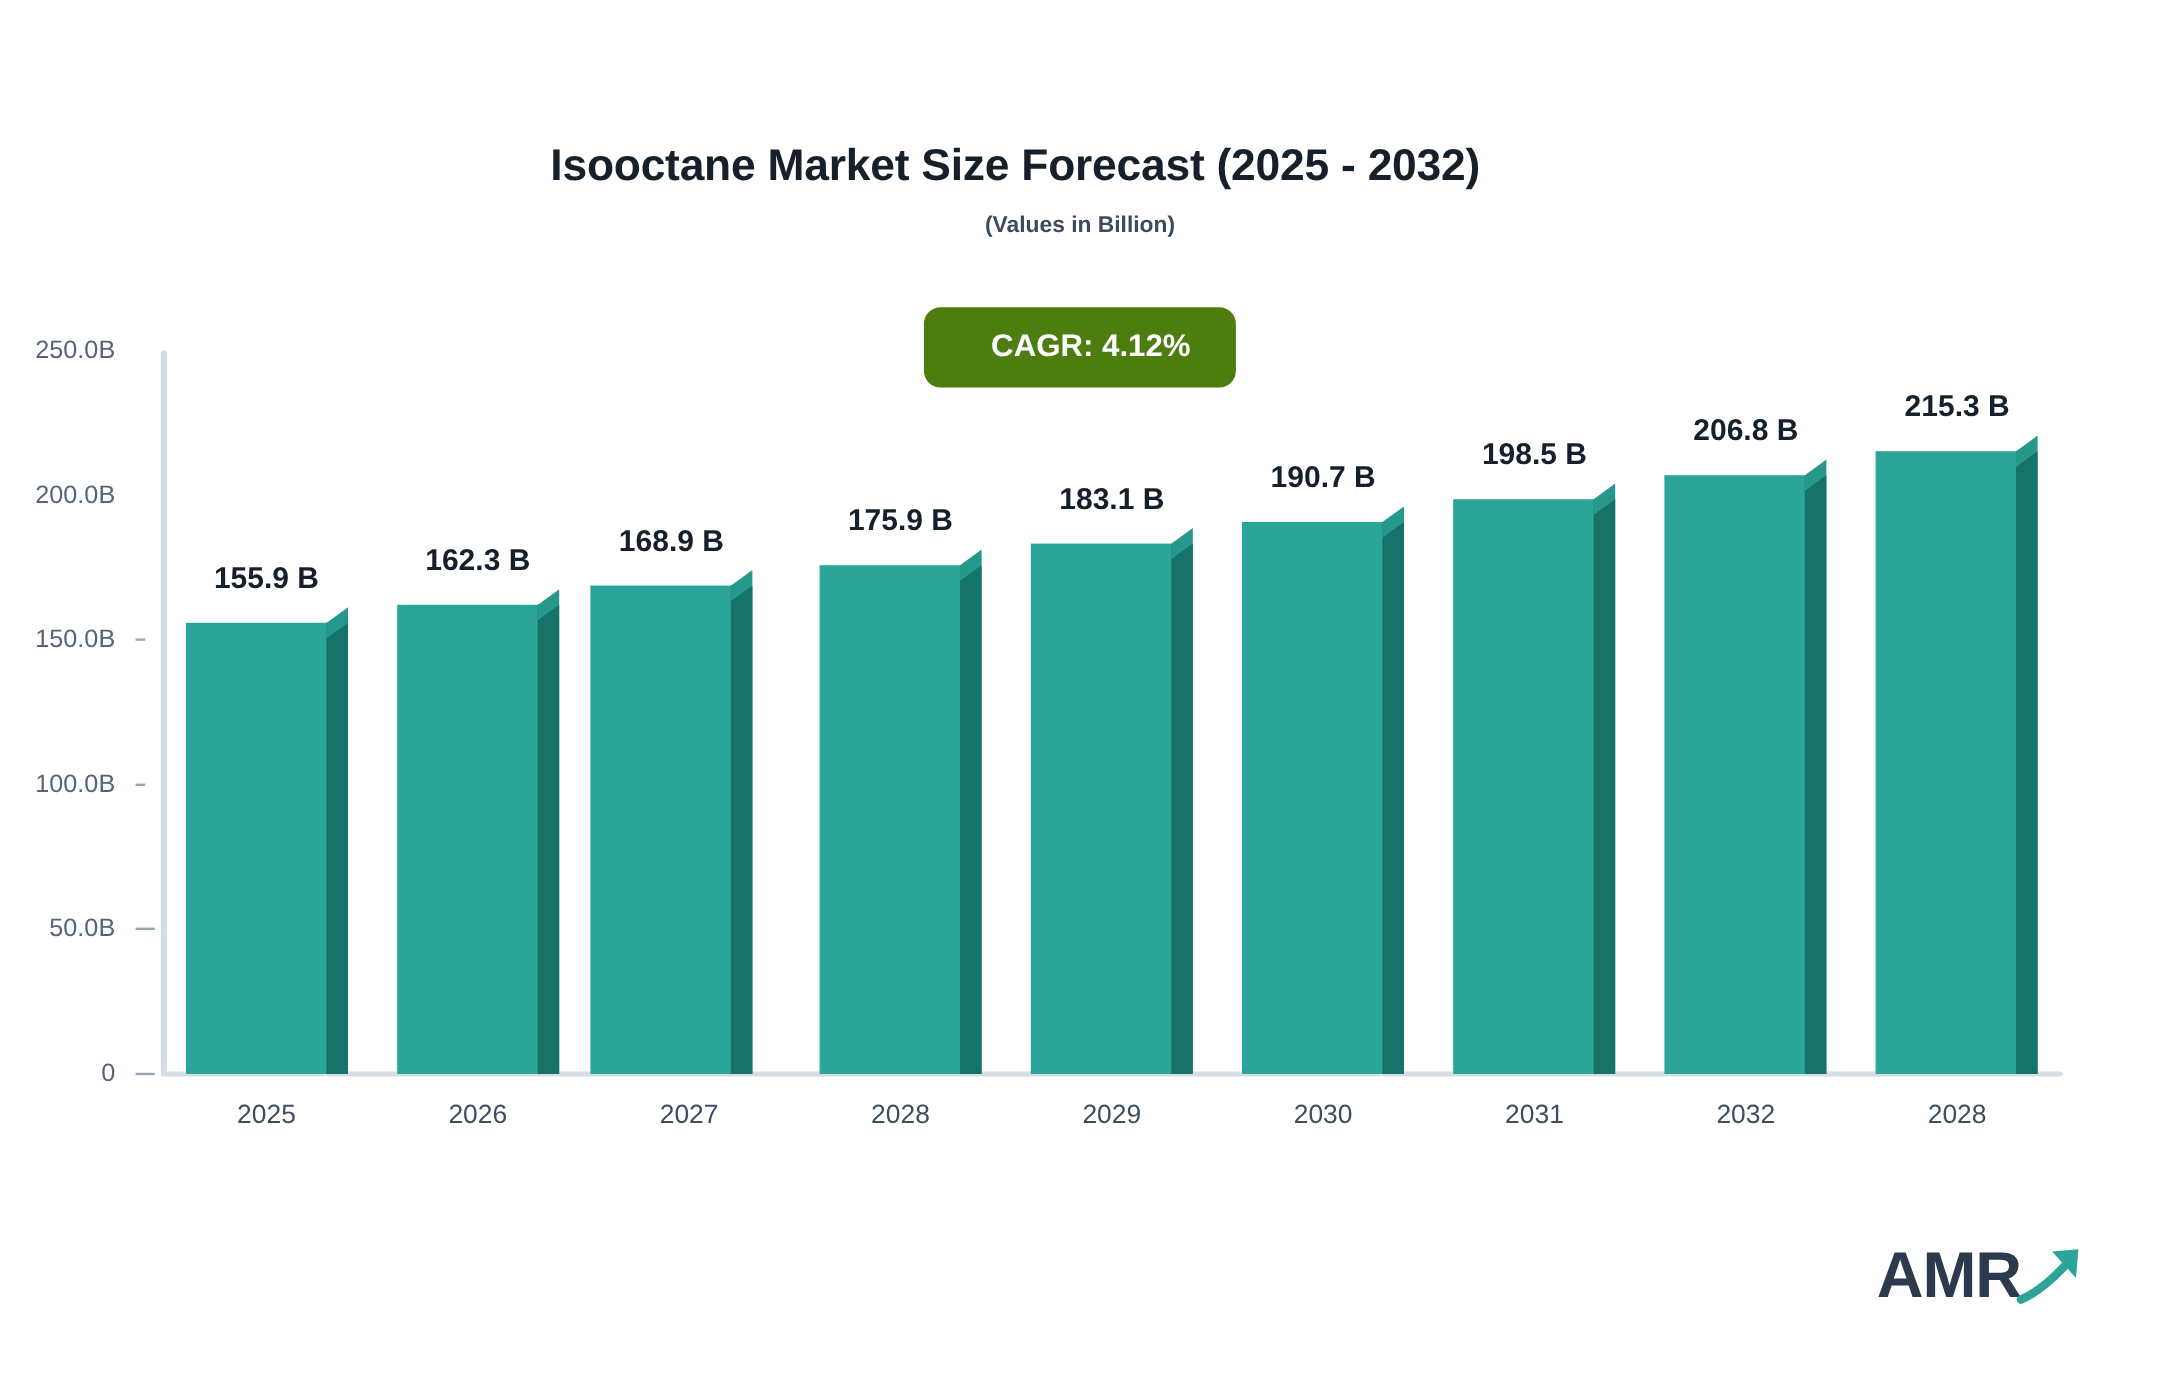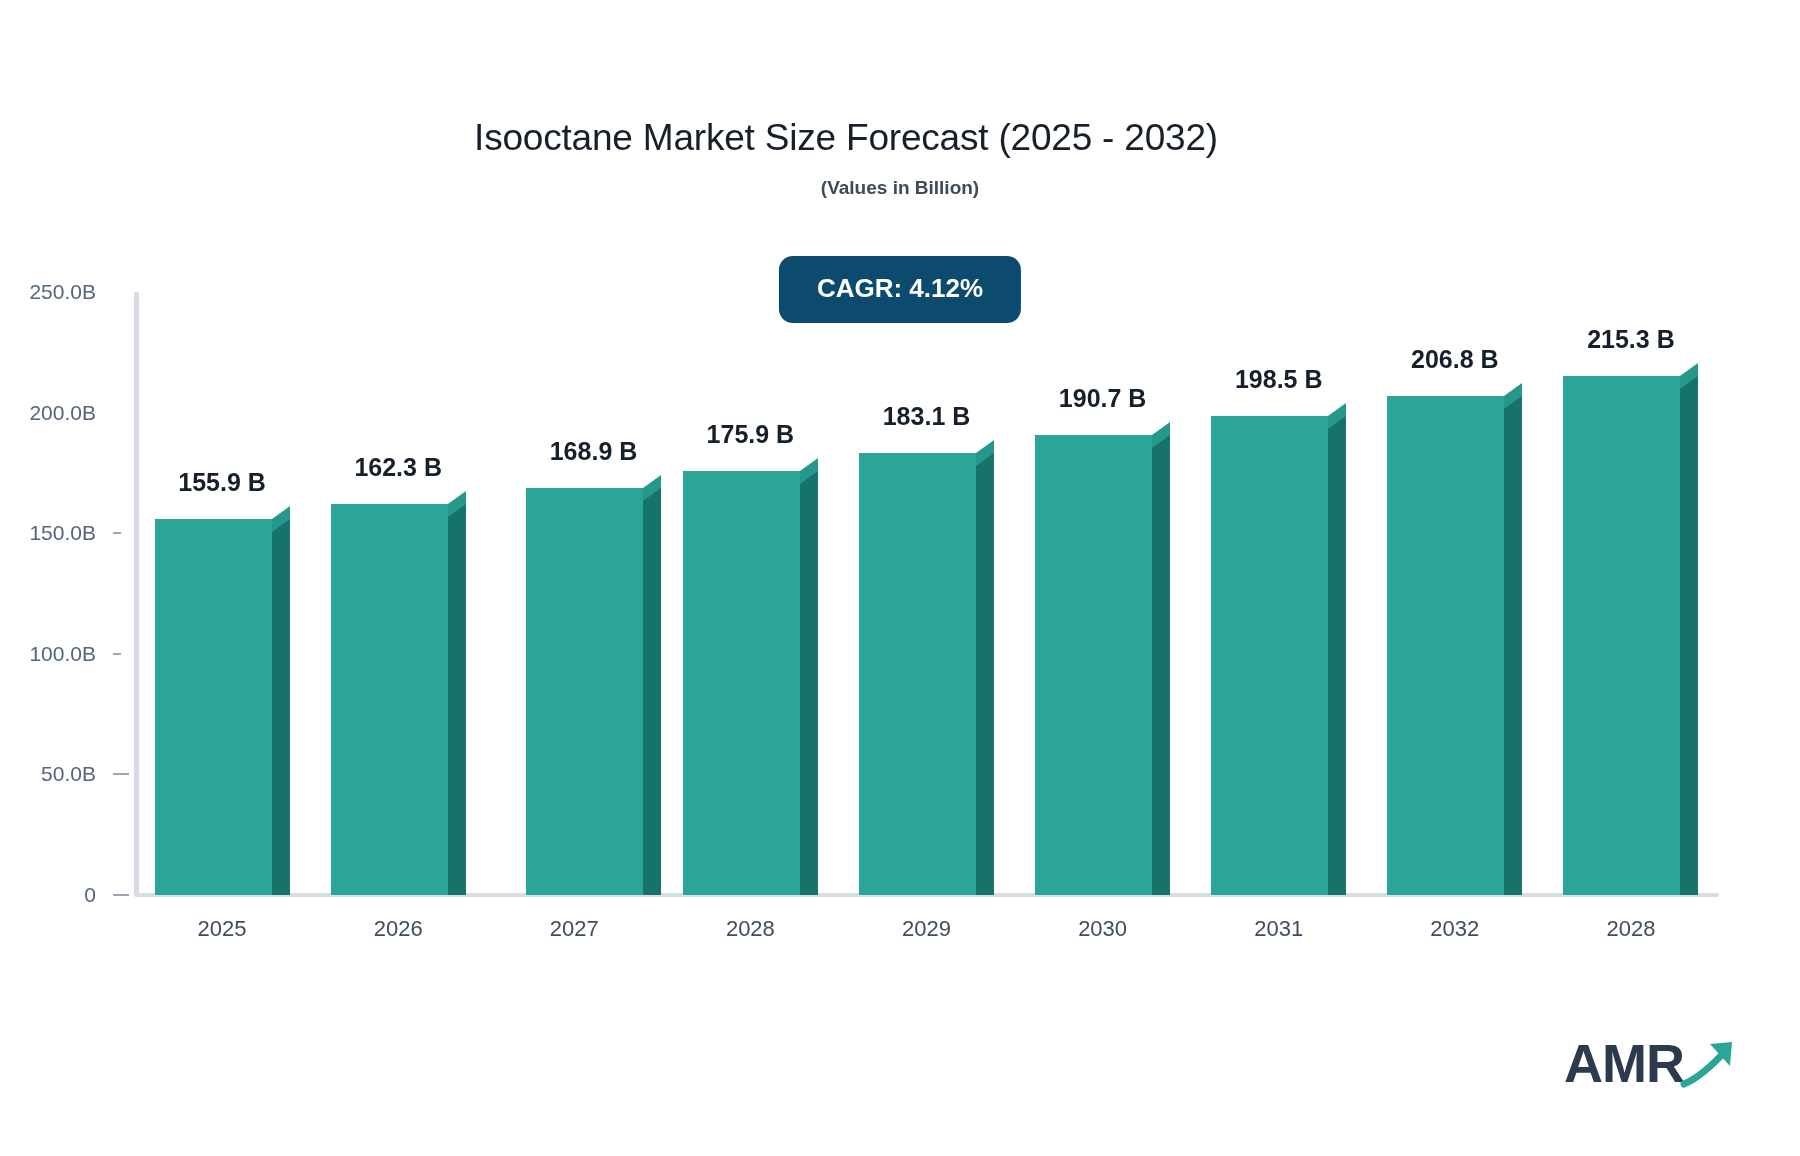--- a/index.html
+++ b/index.html
@@ -21,21 +21,21 @@
   }
 
   
   .title {
     position: absolute;
     top: 118px;
     left: 0;
     width: 1692px;
     text-align: center;
     font-size: 37px;
-    font-weight: normal;
+    font-weight: bold;
     color: #17202a;
     letter-spacing: -0.2px;
     line-height: 1.1;
   }
   .subtitle {
     position: absolute;
     top: 178px;
     left: 0;
     width: 1800px;
     text-align: center;
@@ -43,26 +43,26 @@
     font-weight: bold;
     color: #3d4a5c;
     line-height: 1.1;
   }
 
   .cagr-badge {
     position: absolute;
     top: 256px;
     left: 50%;
     transform: translateX(-50%);
-    background: #0c4a6e;
+    background: #4d7c0f;
     color: #ffffff;
     font-size: 26px;
     font-weight: bold;
     border-radius: 14px;
-    padding: 17px 38px 19px 38px;
+    padding: 17px 38px 19px 56px;
     white-space: nowrap;
     box-sizing: border-box;
   }
 
   
   .plot {
     position: absolute;
     left: 134px;
     top: 292px;
     width: 1585px;
@@ -203,21 +203,21 @@
         <div class="bar-side" style="height: 376.031px; background: rgb(22, 115, 106);"></div>
         <div class="bar-top" style="bottom: 376.031px; background: rgb(37, 152, 139);"></div>
         <div class="bar-label" style="bottom: 398.031px;">155.9 B</div>
       </div>
       <div class="bar" style="left: 196.667px; width: 135px; height: 391.468px;">
         <div class="bar-face" style="height: 391.468px; background: rgb(43, 165, 151);"></div>
         <div class="bar-side" style="height: 391.468px; background: rgb(22, 115, 106);"></div>
         <div class="bar-top" style="bottom: 391.468px; background: rgb(37, 152, 139);"></div>
         <div class="bar-label" style="bottom: 413.468px; text-align: center;">162.3 B</div>
       </div>
-      <div class="bar" style="left: 392px; width: 135px; height: 450px;">
+      <div class="bar" style="left: 358px; width: 135px; height: 450px;">
         <div class="bar-face" style="height: 407.387px; background: rgb(43, 165, 151);"></div>
         <div class="bar-side" style="height: 407.387px; background: rgb(22, 115, 106);"></div>
         <div class="bar-top" style="bottom: 407.387px; background: rgb(37, 152, 139);"></div>
         <div class="bar-label" style="bottom: 429.387px;">168.9 B</div>
       </div>
       <div class="bar" style="left: 548.889px; width: 135px; height: 424.271px;">
         <div class="bar-face" style="height: 424.271px; background: rgb(43, 165, 151);"></div>
         <div class="bar-side" style="height: 424.271px; background: rgb(22, 115, 106);"></div>
         <div class="bar-top" style="bottom: 424.271px; background: rgb(37, 152, 139);"></div>
         <div class="bar-label" style="bottom: 446.271px; margin-top: 11px;">175.9 B</div>

